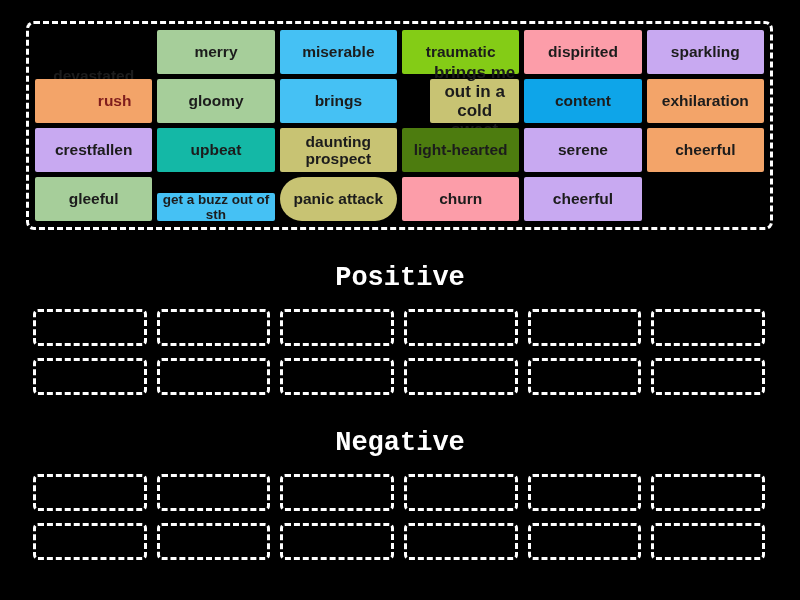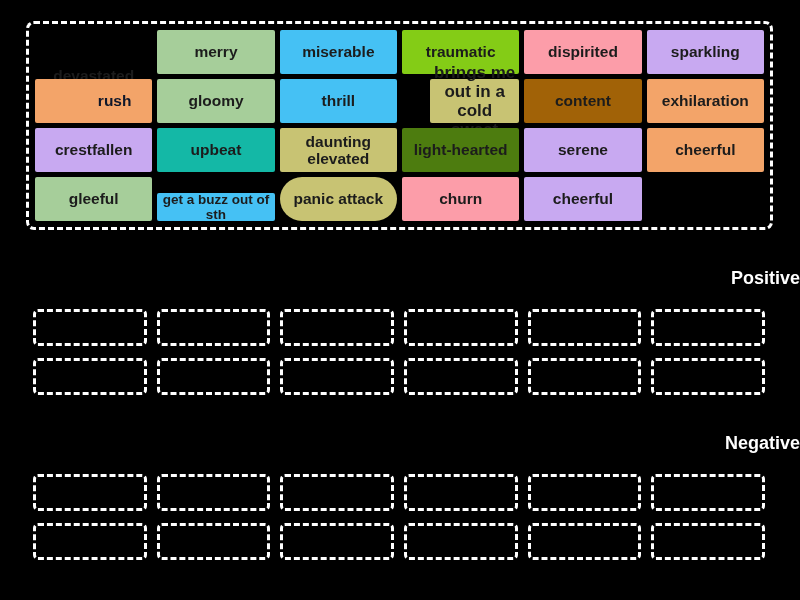--- a/index.html
+++ b/index.html
@@ -49,25 +49,26 @@
   }
   .tile-sm { font-size: 13.5px; margin-top: 16px; }
   .tile-xs { font-size: 17px; margin-left: 28px; }
 
   
   .group-heading {
     position: absolute;
     left: 0;
     width: 800px;
     margin: 0;
-    text-align: right;
+    text-align: center;
     color: #ffffff;
-    font-size: 18px;
+    font-size: 27px;
     font-weight: 700;
     line-height: 32px;
+    font-family: Liberation Mono, monospace;
   }
   .heading-positive { top: 262px; }
   .heading-negative { top: 427px; }
 
   .slot-grid {
     position: absolute;
     left: 33px;
     width: 732px;
     display: grid;
     grid-template-columns: repeat(6, 1fr);
@@ -90,29 +91,29 @@
 
 <div class="stage">
 
   <div class="tile-bank" id="tile-bank">
       <div class="tile" style="background: rgb(243, 164, 105); color: rgb(28, 28, 28); margin-top: 46px;">devastated</div>
       <div class="tile" style="background: rgb(166, 206, 154); color: rgb(28, 28, 28);">merry</div>
       <div class="tile" style="background: rgb(69, 193, 244); color: rgb(28, 28, 28);">miserable</div>
       <div class="tile" style="background: #84cc16; color: rgb(28, 28, 28);">traumatic</div>
       <div class="tile" style="background: rgb(252, 157, 169); color: rgb(28, 28, 28);">dispirited</div>
       <div class="tile" style="background: rgb(200, 169, 241); color: rgb(28, 28, 28);">sparkling</div>
-      <div class="tile" style="background: rgb(243, 164, 105); color: #0f172a; padding-left: 44px;">rush</div>
+      <div class="tile" style="background: rgb(243, 164, 105); color: #7f1d1d; padding-left: 44px;">rush</div>
       <div class="tile" style="background: rgb(166, 206, 154); color: rgb(28, 28, 28);">gloomy</div>
-      <div class="tile" style="background: rgb(69, 193, 244); color: rgb(28, 28, 28);">thrill</div>
+      <div class="tile" style="background: rgb(69, 193, 244); color: rgb(28, 28, 28);">brings</div>
       <div class="tile tile-xs" style="background: rgb(200, 195, 115); color: rgb(28, 28, 28);">brings me out in a cold sweat</div>
-      <div class="tile" style="background: #a16207; color: rgb(28, 28, 28);">content</div>
+      <div class="tile" style="background: #0ea5e9; color: rgb(28, 28, 28);">content</div>
       <div class="tile" style="background: rgb(243, 164, 105); color: rgb(28, 28, 28);">exhilaration</div>
       <div class="tile" style="background: rgb(200, 169, 241); color: rgb(28, 28, 28);">crestfallen</div>
       <div class="tile" style="background: #14b8a6; color: rgb(28, 28, 28);">upbeat</div>
-      <div class="tile" style="background: rgb(200, 195, 115); color: rgb(28, 28, 28);">daunting elevated</div>
+      <div class="tile" style="background: rgb(200, 195, 115); color: rgb(28, 28, 28);">daunting prospect</div>
       <div class="tile" style="background: #4d7c0f; color: rgb(28, 28, 28);">light-hearted</div>
       <div class="tile" style="background: rgb(200, 169, 241); color: rgb(28, 28, 28);">serene</div>
       <div class="tile" style="background: rgb(243, 164, 105); color: rgb(28, 28, 28);">cheerful</div>
       <div class="tile" style="background: rgb(166, 206, 154); color: rgb(28, 28, 28);">gleeful</div>
       <div class="tile tile-sm" style="background: rgb(69, 193, 244); color: rgb(28, 28, 28);">get a buzz out of sth</div>
       <div class="tile" style="background: rgb(200, 195, 115); color: rgb(28, 28, 28); border-radius: 22px;">panic attack</div>
       <div class="tile" style="background: rgb(252, 157, 169); color: rgb(28, 28, 28);">churn</div>
       <div class="tile" style="background: rgb(200, 169, 241); color: rgb(28, 28, 28);">cheerful</div>
     </div>
 

